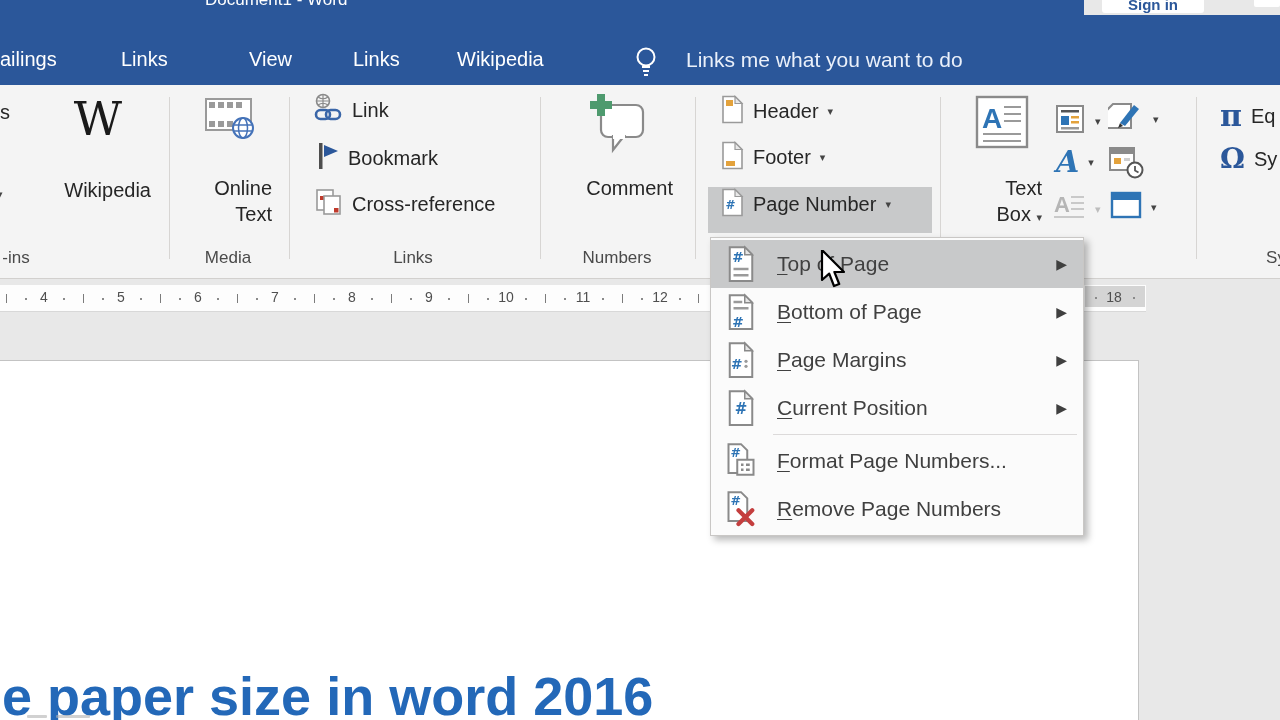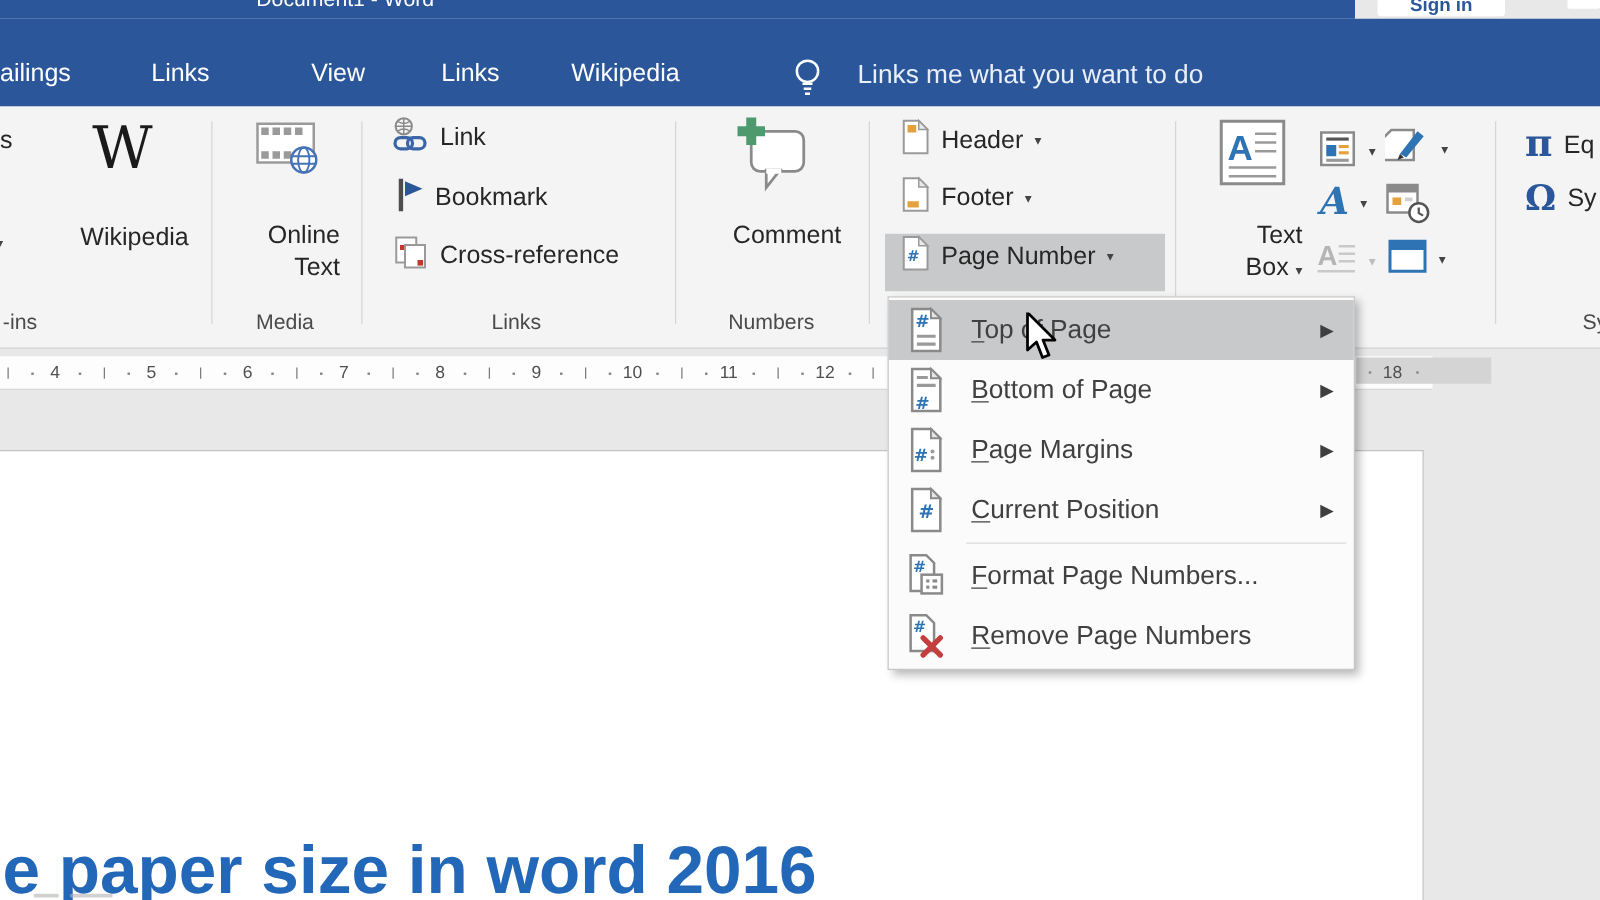--- a/index.html
+++ b/index.html
@@ -36,21 +36,21 @@
   .pi-glyph{font-family:"DejaVu Serif",serif;font-size:30px;font-weight:bold;color:#2B579A;line-height:1;}
   .omega-glyph{font-family:"DejaVu Serif",serif;font-size:28px;font-weight:bold;color:#2B579A;line-height:1;}
   .wordart-a{font-family:"DejaVu Serif",serif;font-style:italic;font-weight:bold;font-size:30px;color:#2E74B5;line-height:1;}
 
   
   .ruler{left:0;top:285px;width:1146px;height:26px;background:#FDFDFD;
     border-bottom:1px solid #D8D8D8;z-index:2;}
   .ruler-num{position:absolute;top:4px;transform:translateX(-50%);font-size:14px;color:#4F4F4F;}
   .tick-bar{position:absolute;top:9px;width:1px;height:9px;background:#7C7C7C;}
   .tick-dot{position:absolute;top:13px;width:2px;height:2px;background:#8A8A8A;}
-  .ruler-margin{position:absolute;left:1085px;top:1px;width:60px;height:21px;background:#D4D4D4;padding-left:48px;}
+  .ruler-margin{position:absolute;left:1085px;top:1px;width:60px;height:21px;background:#D4D4D4;}
   .ruler-margin .ruler-num{top:3px;}
 
   
   .page{left:-20px;top:360px;width:1158px;height:361px;background:#fff;
     border-top:1px solid #C3C3C3;border-right:1px solid #C3C3C3;z-index:1;}
   .doc-heading{position:absolute;left:22px;top:304px;font-size:54px;font-weight:bold;
     color:var(--heading-blue,#2368B8);white-space:nowrap;
     text-decoration:underline;text-decoration-thickness:3px;text-underline-offset:8px;}
   .frag{position:absolute;background:#B3B3B3;opacity:.6;border-radius:1px;}
 

